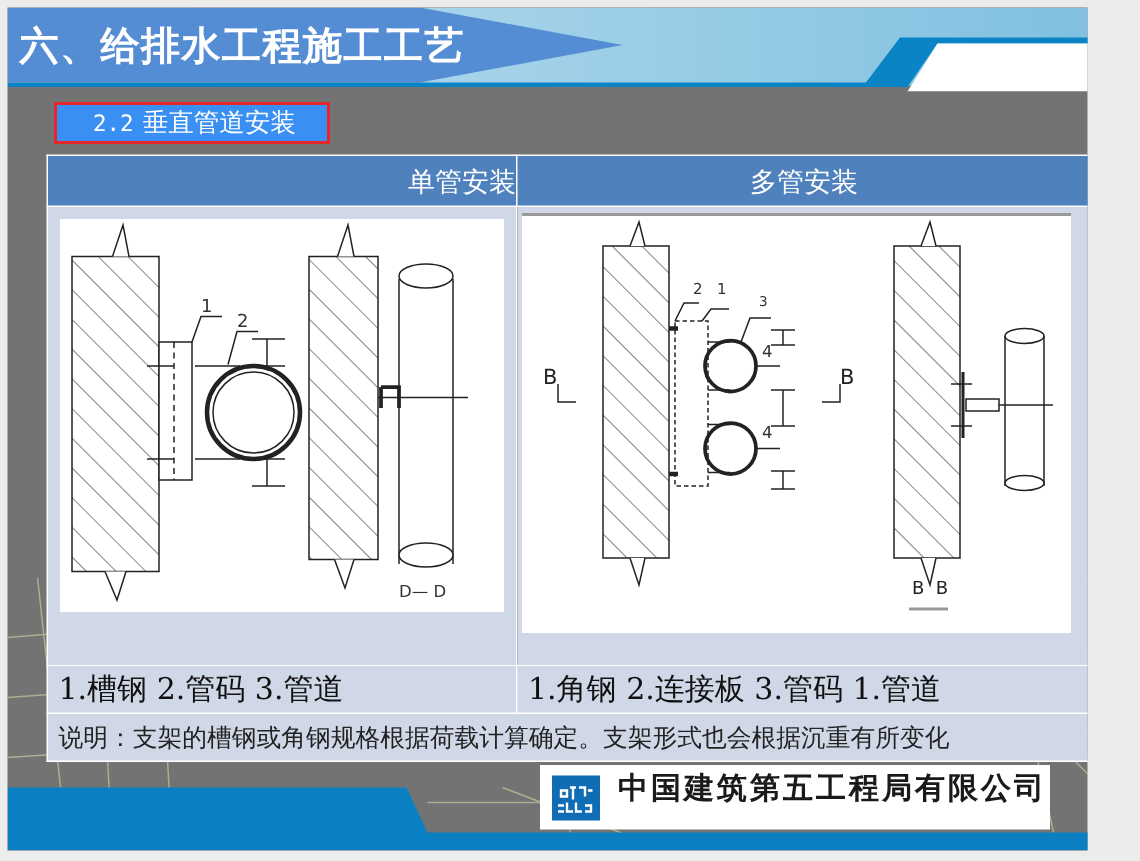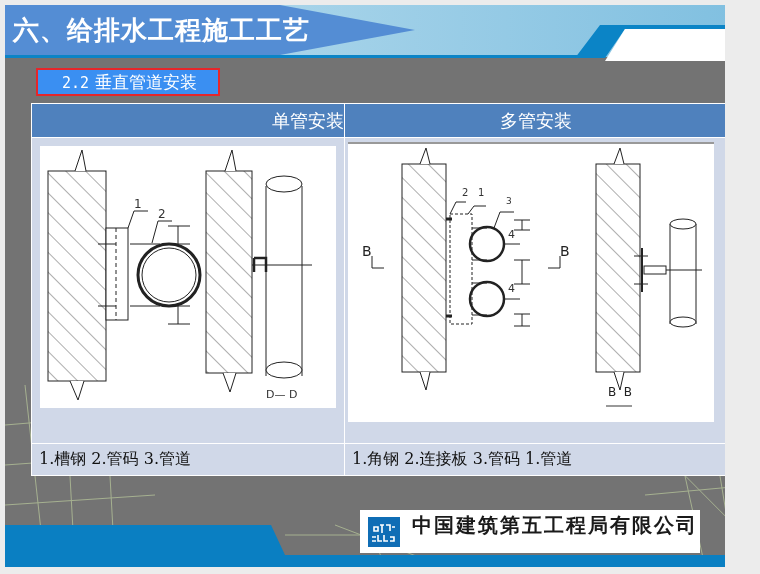--- a/index.html
+++ b/index.html
@@ -7,21 +7,21 @@
   .slide{position:absolute;left:5px;top:5px;width:720px;height:562px;background:#737373;overflow:hidden;}
   .grid-bg{position:absolute;left:0;top:380px;width:749px;height:182px;opacity:.55;}
   .header{position:absolute;left:0;top:0;width:749px;height:56px;}
   .title{position:absolute;left:8px;top:8px;font-size:26px;font-weight:bold;color:#fff;letter-spacing:1px;white-space:nowrap;}
   .subtitle{position:absolute;left:31px;top:63px;width:184px;height:28px;background:#3a8ff2;border:2px solid #e5262a;box-sizing:border-box;color:#fff;font-size:17px;line-height:24px;padding-left:24px;white-space:nowrap;}
   .subtitle .num{font-family:"DejaVu Sans Mono","Liberation Mono",monospace;font-size:15px;margin-right:6px;}
   table.main{position:absolute;left:26px;top:98px;border-collapse:collapse;width:697px;}
   table.main td{border:1.5px solid #fff;padding:0;}
   .th{background:#4f81bd;color:#fff;font-size:18px;font-family:"DejaVu Serif","Liberation Serif",serif;text-align:center;height:33px;}
   .imgcell{background:#d0d8e8;height:305px;vertical-align:top;position:relative;}
-  .cap{background:#d0d8e8;height:31px;font-size:16px;font-family:"DejaVu Serif","Liberation Serif",serif;color:#111;padding-left:7px !important;}
+  .cap{background:#d0d8e8;height:31px;font-size:20px;font-family:"DejaVu Serif","Liberation Serif",serif;color:#111;padding-left:7px !important;}
   .note{background:#d0d8e8;height:31px;font-size:16.5px;font-family:"DejaVu Serif","Liberation Serif",serif;color:#222;padding-left:7px !important;white-space:nowrap;}
   .drawing{position:absolute;background:#fff;}
   .footer{position:absolute;left:0;top:500px;width:749px;height:62px;}
   .logo-box{position:absolute;left:355px;top:505px;width:340px;height:43px;background:#fff;}
   .logo-icon{position:absolute;left:8px;top:7px;width:32px;height:30px;background:#0f6db5;}
   .logo-cn{position:absolute;left:52px;top:2px;font-size:20px;font-weight:bold;color:#1a1a1a;letter-spacing:2px;white-space:nowrap;}
   .logo-en{position:absolute;left:53px;top:29px;font-size:8.5px;font-weight:bold;color:#333;white-space:nowrap;letter-spacing:.1px;}
 </style>
 </head>
 <body>
@@ -176,20 +176,23 @@
             <text x="212" y="112" font-size="14" fill="#222">B</text>
             <text x="260" y="252" font-size="12" fill="#222" xml:space="preserve">B  B</text>
           </svg>
         </div>
       </td>
     </tr>
     <tr>
       <td class="cap">1.槽钢 2.管码 3.管道</td>
       <td class="cap">1.角钢 2.连接板 3.管码 1.管道</td>
     </tr>
+    <tr>
+      <td class="note" colspan="2">说明：支架的槽钢或角钢规格根据荷载计算确定。支架形式也会根据沉重有所变化</td>
+    </tr>
   </tbody>
     </table>
 
   <svg class="footer" viewBox="0 0 749 62" preserveAspectRatio="none">
     <polygon points="0,20 266,20 280,50 749,50 749,62 0,62" fill="#0a7fc2"></polygon>
   </svg>
   <div class="logo-box">
     <div class="logo-icon">
       <svg width="32" height="30" viewBox="0 0 32 30">
         <g stroke="#fff" stroke-width="1.6" fill="none">

